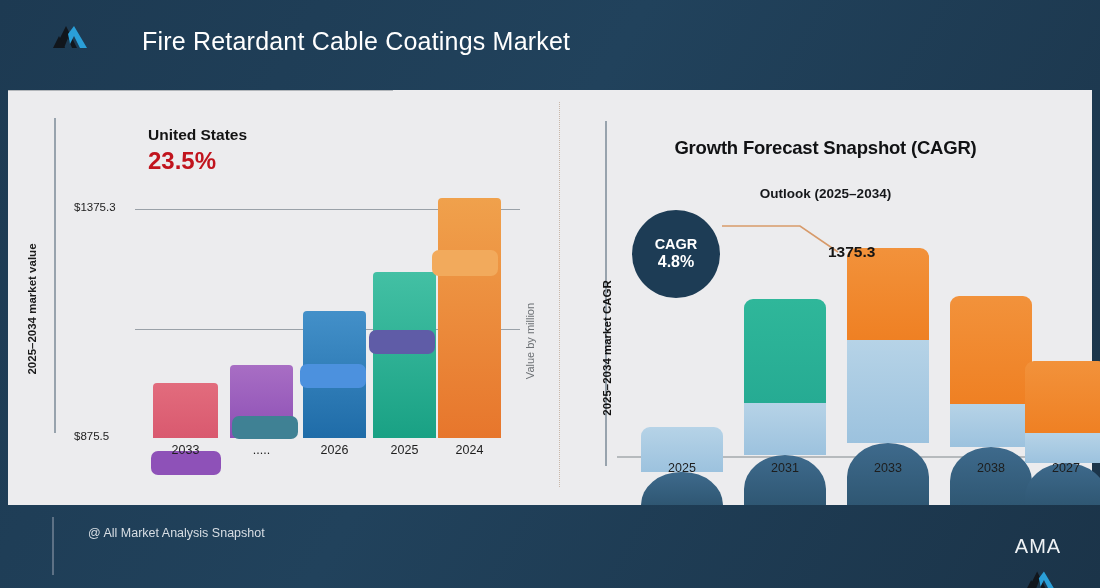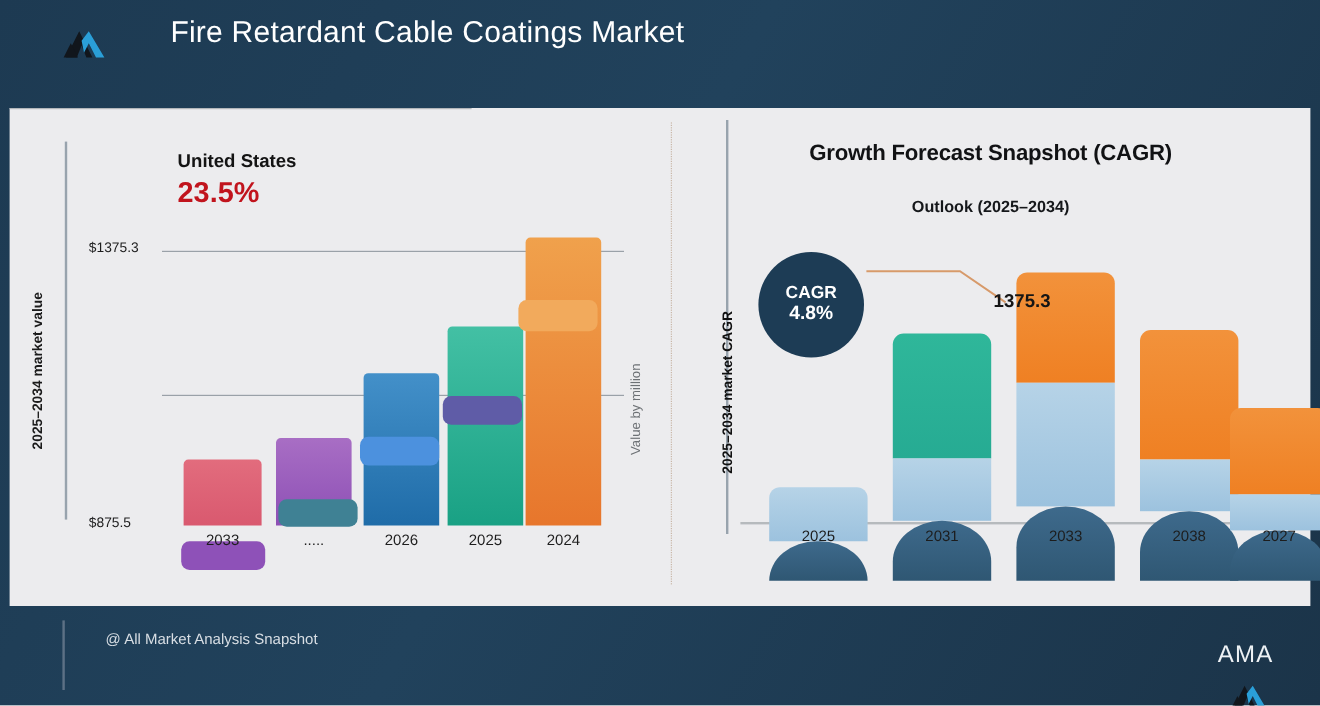--- a/index.html
+++ b/index.html
@@ -16,21 +16,21 @@
   }
 
   
   #header {
     position: absolute; left: 0; top: 0; width: 1100px; height: 86px;
   }
   #logo-header {
     position: absolute; left: 44px; top: 22px; width: 46px; height: 40px;
   }
   #header-title {
-    position: absolute; left: 142px; top: 13px;
+    position: absolute; left: 142px; top: 27px;
     font-size: 25px; color: #ffffff; letter-spacing: .2px;
     font-weight: 400; white-space: nowrap;
   }
 
   
   #panel {
     position: absolute; left: 8px; top: 90px;
     width: 1084px; height: 415px;
     background: #ececee;
     overflow: hidden;
@@ -83,21 +83,21 @@
   }
 
   .bar { position: absolute; bottom: 0; border-radius: 4px 4px 0 0; }
   .cap  { position: absolute; border-radius: 7px; }
   .xlab {
     position: absolute; top: 353px; text-align: center;
     font-size: 12.5px; color: #1e1e1e;
   }
 
   
-  #right-chart { position: absolute; left: 559px; top: 86px; width: 533px; height: 464px; }
+  #right-chart { position: absolute; left: 559px; top: 107px; width: 533px; height: 464px; }
   #right-axis-v { left: 46px; top: 14px; height: 345px; }
   #right-baseline {
     position: absolute; left: 58px; top: 349px; width: 460px; height: 1.5px; background: #b6babd;
   }
   #right-title {
     position: absolute; left: 0; top: 30px; width: 533px; text-align: center;
     font-size: 18.5px; font-weight: bold; color: #111214; letter-spacing: -.2px;
   }
   #right-subtitle {
     position: absolute; left: 0; top: 63px; width: 533px; text-align: center;

